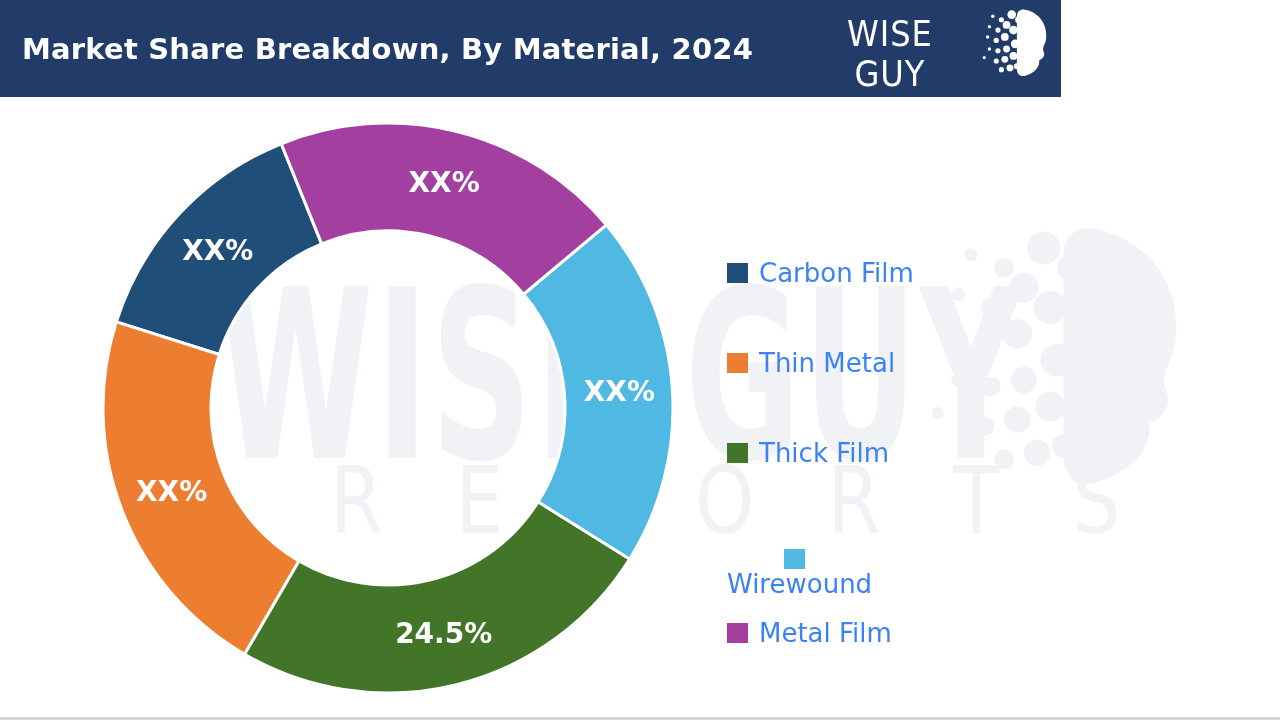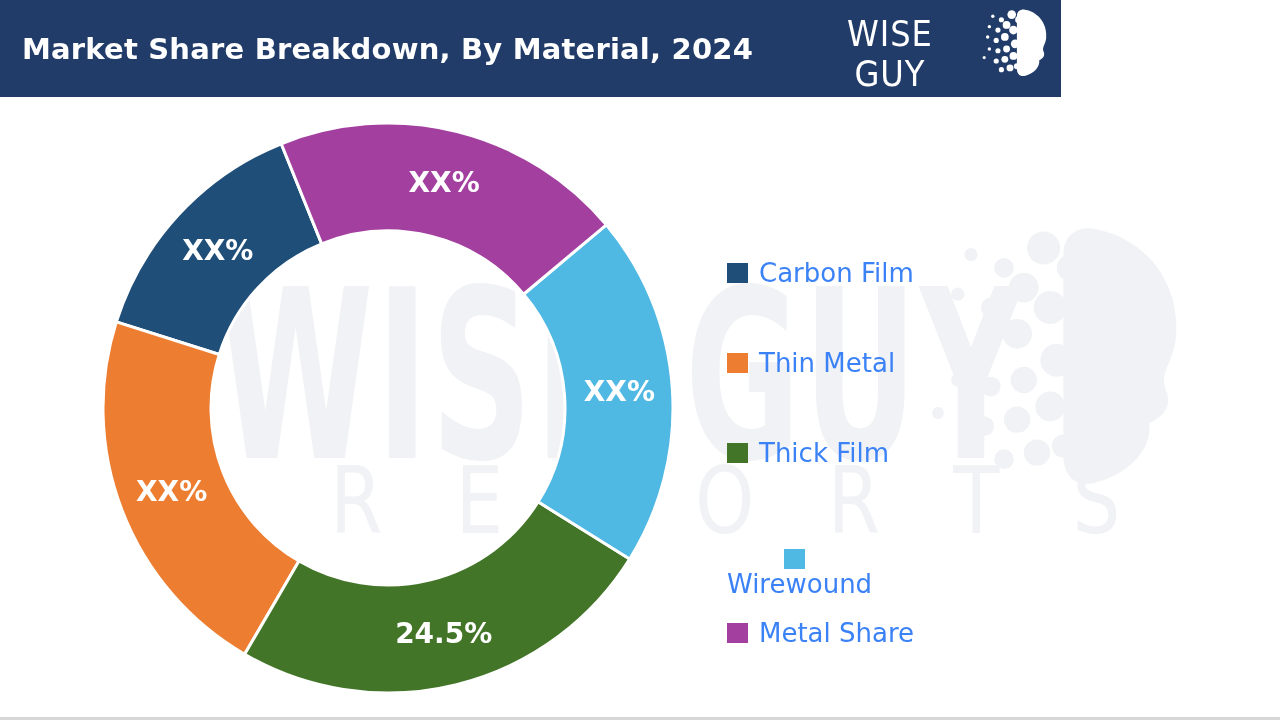--- a/index.html
+++ b/index.html
@@ -101,21 +101,21 @@
       <div class="legend-item" style="top: 438px; text-align: right;">
         <span class="legend-swatch" style="background: rgb(66, 117, 39);"></span>
         <span class="legend-label">Thick Film</span>
       </div>
       <div class="legend-item" style="top: 549px; flex-direction: column;">
         <span class="legend-swatch" style="background: rgb(79, 184, 227);"></span>
         <span class="legend-label">Wirewound</span>
       </div>
       <div class="legend-item" style="top: 618px;">
         <span class="legend-swatch" style="background: rgb(162, 63, 159);"></span>
-        <span class="legend-label">Metal Share</span>
+        <span class="legend-label">Metal Film</span>
       </div>
     </div>
 
   <div class="header">
     <div class="page-title">Market Share Breakdown, By Material, 2024</div>
     <div class="logo">
       <div class="logo-text">
         <div class="logo-line1">WISE GUY</div>
         <div class="logo-line2">REPORTS</div>
       </div>

